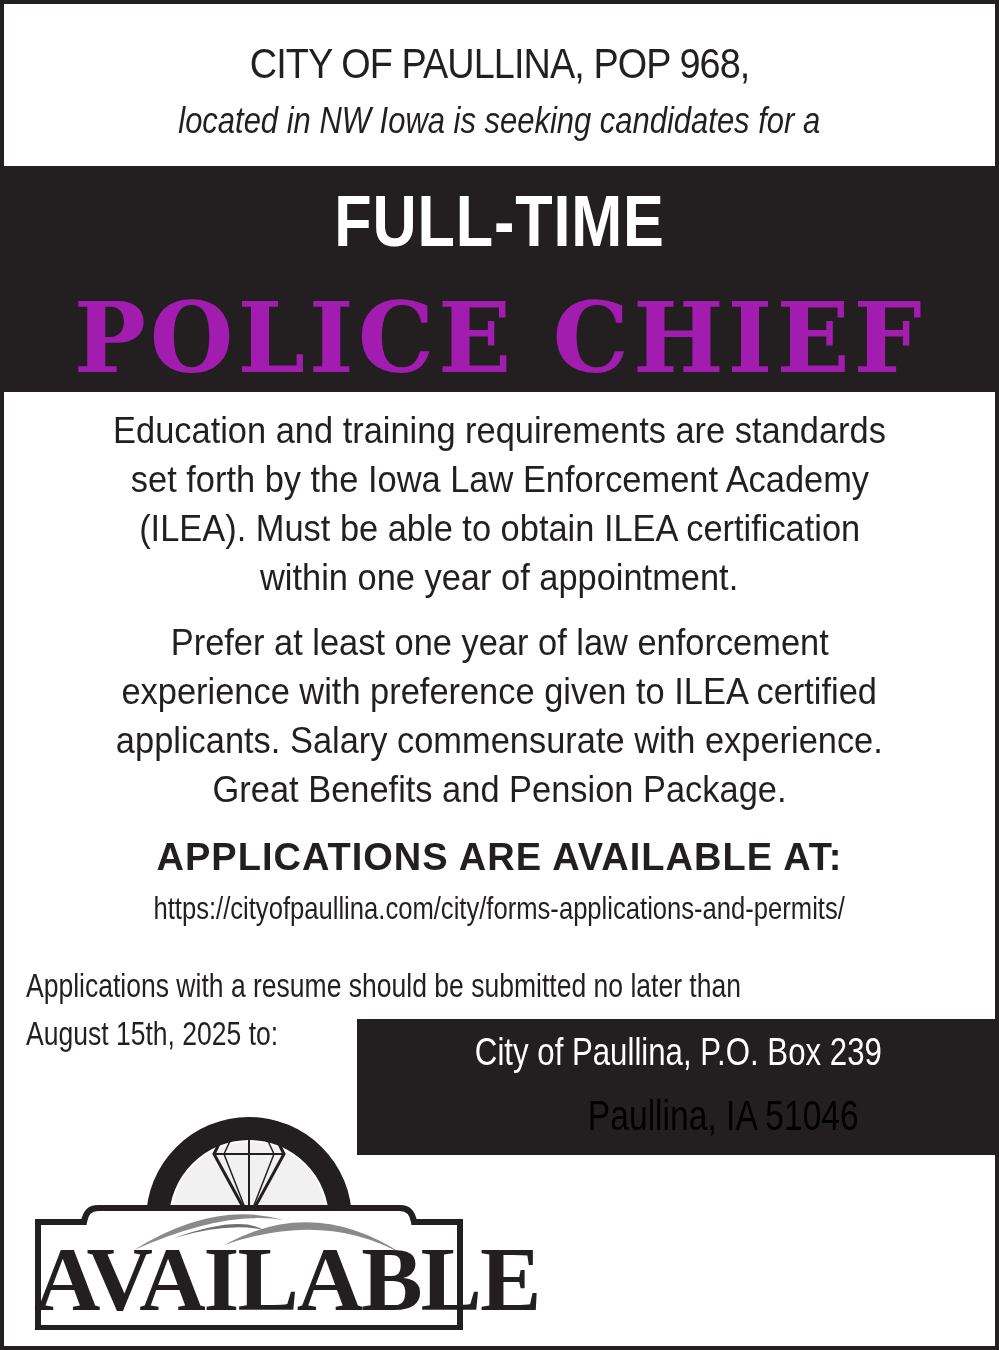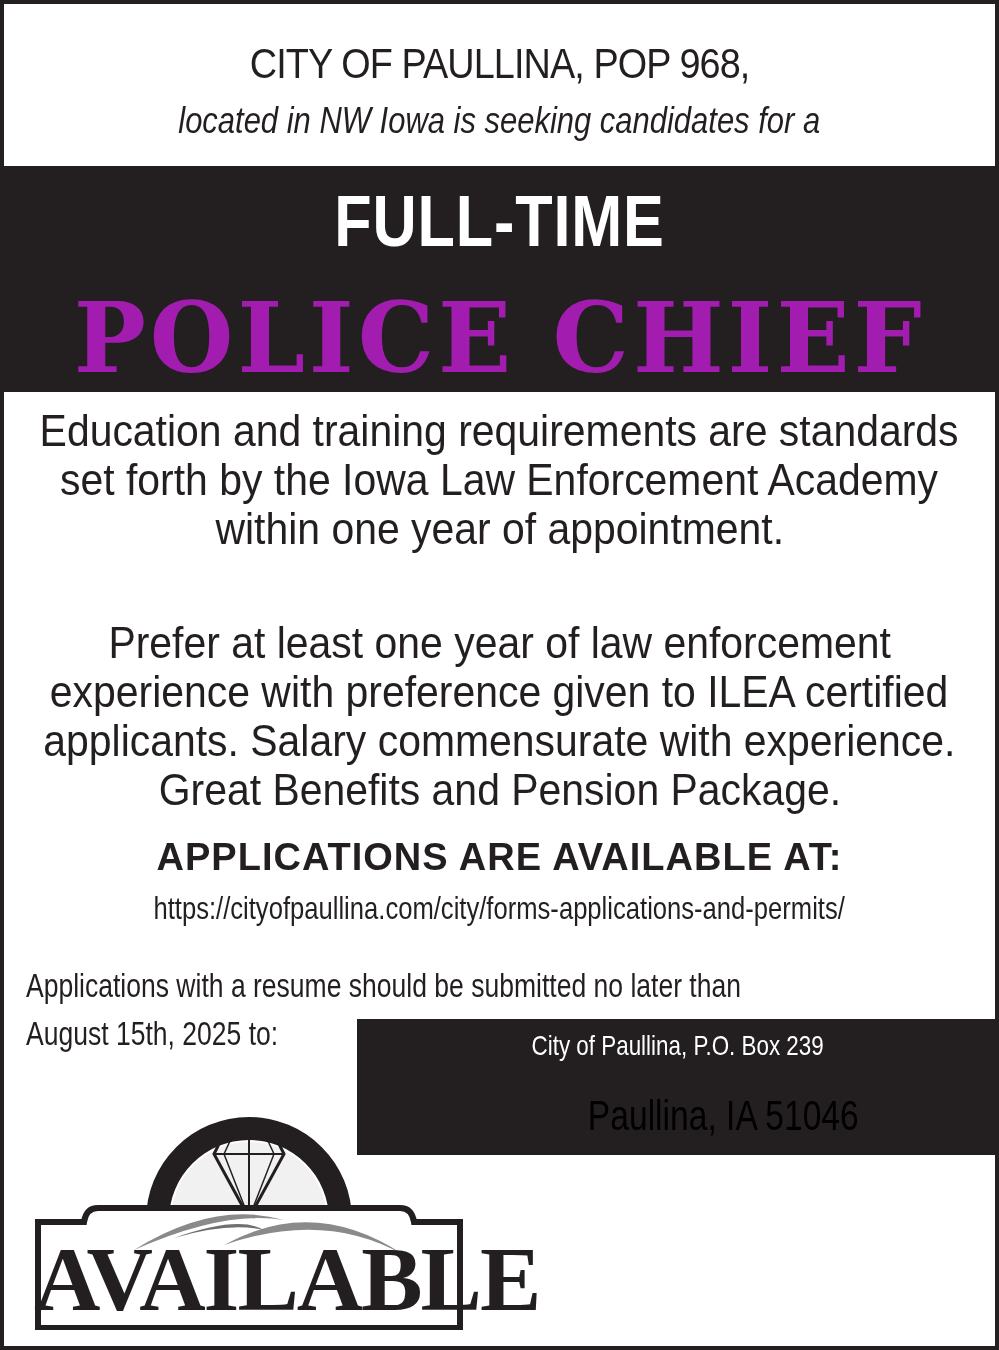--- a/index.html
+++ b/index.html
@@ -6,30 +6,30 @@
   body { width:999px; height:1350px; position:relative; overflow:hidden; font-family:"Liberation Sans", sans-serif; color:#231f20; }
   .frame { position:absolute; left:0; top:0; width:999px; height:1350px; box-sizing:border-box; border:4px solid #231f20; }
   .band { position:absolute; left:0; width:999px; background:#231f20; }
   .center { position:absolute; left:0; width:999px; text-align:center; }
   .cond { display:inline-block; transform-origin:center; white-space:nowrap; }
   #h-city { top:40px; font-weight:normal; font-size:42px; letter-spacing:-1px; }
   #h-loc { top:100px; font-size:36px;font-style:italic; }
   #band1 { top:166px; height:226px; }
   #h-full { top:180px; color:#fff; font-weight:bold; font-size:72px; letter-spacing:1px; }
   #h-police { top:268px; color:#a21caf; font-family:"DejaVu Serif", serif; font-weight:bold; font-size:98px; letter-spacing:4px;margin-top:12px; }
-  .para { font-size:44px; line-height:49px;text-decoration:underline; }
+  .para { font-size:37px; line-height:49px;text-decoration:underline; }
   #p1 { top:406px; }
   #p2 { top:618px; }
   #h-apps { top:836px; font-weight:bold; font-size:38px; letter-spacing:1px; }
   #url { top:890px; font-size:32px; }
   .left-text { position:absolute; left:26px; font-size:34px; white-space:nowrap; transform-origin:left center; }
   #sub1 { top:966px; }
   #sub2 { top:1014px; }
   #addr-box { position:absolute; left:357px; top:1019px; width:642px; height:136px; background:#231f20; }
-  #addr1 { position:absolute; top:1030px; left:357px; width:642px; text-align:center; color:#fff; font-size:28px; }
+  #addr1 { position:absolute; top:1030px; left:357px; width:642px; text-align:center; color:#fff; font-size:39px; }
   #addr2 { position:absolute; top:1092px; left:357px; width:732px; text-align:center; color:#000000; font-size:42px; }
   #eeo { position:absolute; left:533px; top:1214px; font-size:36px; line-height:50px; white-space:nowrap; }
   #logo { position:absolute; left:24px; top:1090px; width:450px; height:240px; }
   #logo-word { position:absolute; left:34px; top:1226px; width:414px; text-align:center; font-family:"Liberation Serif", serif; font-size:92px; font-weight:bold; letter-spacing:-2px; color:#231f20; }
 </style>
 </head>
 <body>
 
 <div class="frame"></div>
 
@@ -44,20 +44,21 @@
 <div class="center" id="h-full">
   <span class="cond" style="transform:scaleX(0.85)">FULL-TIME</span>
 </div>
 <div class="center" id="h-police">
   <span class="cond" style="transform:scaleX(0.98)">POLICE CHIEF</span>
 </div>
 
 <div class="center para" id="p1">
   <div><span class="cond" style="transform:scaleX(0.93)">Education and training requirements are standards</span></div>
   <div><span class="cond" style="transform:scaleX(0.93)">set forth by the Iowa Law Enforcement Academy</span></div>
+  <div><span class="cond" style="transform:scaleX(0.93)">(ILEA).  Must be able to obtain ILEA certification</span></div>
   <div><span class="cond" style="transform:scaleX(0.93)">within one year of appointment.</span></div>
 </div>
 
 <div class="center para" id="p2">
   <div><span class="cond" style="transform:scaleX(0.93)">Prefer at least one year of law enforcement</span></div>
   <div><span class="cond" style="transform:scaleX(0.93)">experience with preference given to ILEA certified</span></div>
   <div><span class="cond" style="transform:scaleX(0.93)">applicants. Salary commensurate with experience.</span></div>
   <div><span class="cond" style="transform:scaleX(0.93)">Great Benefits and Pension Package.</span></div>
 </div>
 

